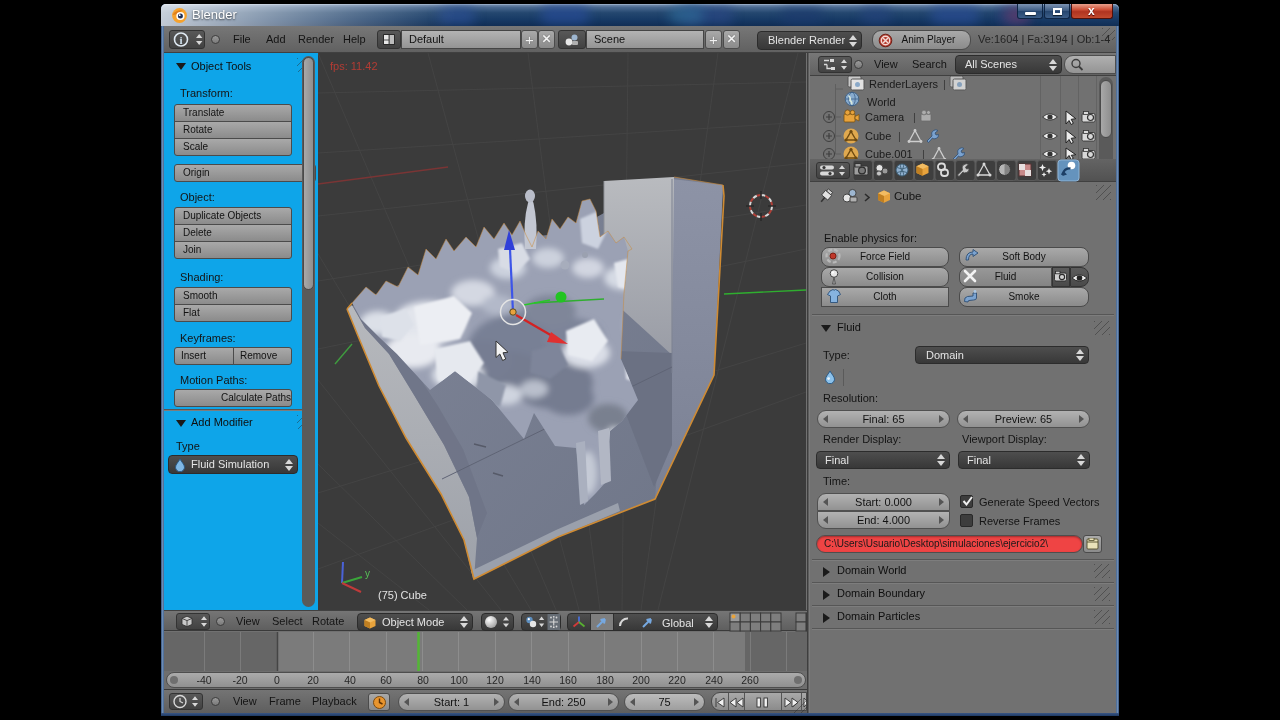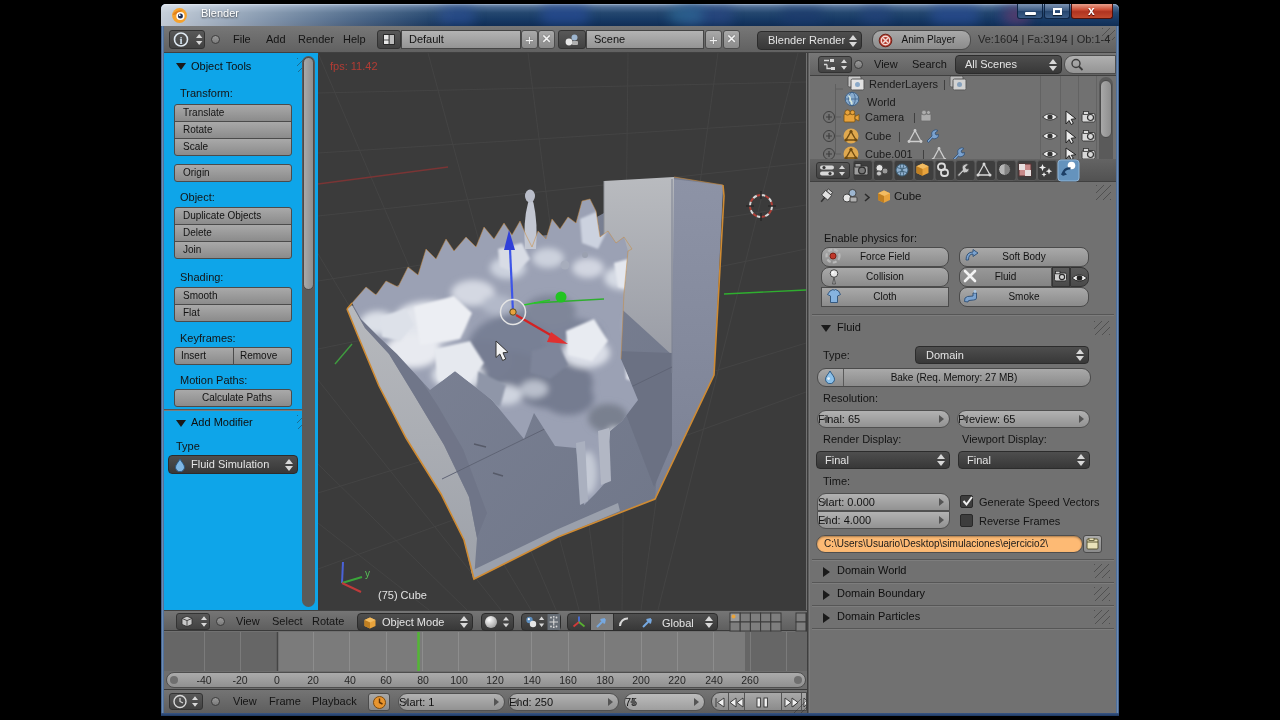--- a/index.html
+++ b/index.html
@@ -5,21 +5,21 @@
 .stage{position:relative;width:1280px;height:720px;background:#000;overflow:hidden}
 .ab{position:absolute}
 .win{position:absolute;left:161px;top:4px;width:958px;height:712px;border-radius:5px 5px 0 0;background:#143361}
 .tbar{position:absolute;left:0;top:0;width:958px;height:22px;border-radius:5px 5px 0 0;overflow:hidden;
  background:linear-gradient(180deg,#7d95b5 0%,#49688f 16%,#24476f 40%,#173a65 70%,#112e55 100%);box-shadow:inset 0 1px 0 #93a9c5}
 .tbar .sheen{position:absolute;left:0;top:0;width:420px;height:22px;background:linear-gradient(100deg,rgba(255,255,255,.75),rgba(255,255,255,.25) 45%,rgba(255,255,255,0) 70%)}
 .blob{position:absolute;border-radius:6px;filter:blur(6px);opacity:.75}
 .app{position:absolute;left:3px;top:22px;width:952px;height:687px;background:#717171;overflow:hidden;font-size:11px;color:#161616}
 
 .btn{position:absolute;border:1px solid #4b4b4b;border-radius:3px;background:linear-gradient(#a9a9a9,#8b8b8b);color:#121212;font-size:10px;text-align:center}
-.pill{position:absolute;border:1px solid #505050;border-radius:9px;background:linear-gradient(#b2b2b2,#929292);color:#121212;font-size:11px;text-align:left}
+.pill{position:absolute;border:1px solid #505050;border-radius:9px;background:linear-gradient(#b2b2b2,#929292);color:#121212;font-size:11px;text-align:center}
 .drop{position:absolute;border:1px solid #2c2c2c;border-radius:4px;background:linear-gradient(#4e4e4e,#383838);color:#e4e4e4;font-size:11px}
 .lbl{position:absolute;color:#141414;font-size:11px;white-space:nowrap}
 .hdr{position:absolute;background:linear-gradient(#777,#616161);border-bottom:1px solid #404040}
 .circ{position:absolute;width:9px;height:9px;border-radius:50%;border:1px solid #3d3d3d;background:linear-gradient(#9a9a9a,#7a7a7a)}
 .ud{position:absolute;right:3px;top:50%;margin-top:-6px;width:9px;height:12px}
 .ud i{position:absolute;left:0;width:0;height:0;border-left:4px solid transparent;border-right:4px solid transparent}
 .ud i.u{top:0;border-bottom:5px solid #d8d8d8}
 .ud i.d{bottom:0;border-top:5px solid #d8d8d8}
 .arl,.arr{position:absolute;top:50%;margin-top:-4px;width:0;height:0;border-top:4px solid transparent;border-bottom:4px solid transparent}
 .arl{left:5px;border-right:5px solid #555}
@@ -43,21 +43,21 @@
     <div class="blob" style="left:843px;top:4px;width:26px;height:15px;background:#6a3a6a"></div>
     <div class="sheen"></div>
 
     <svg class="ab" style="left:10px;top:3px" width="17" height="17" viewBox="0 0 17 17">
       <circle cx="8.5" cy="8.5" r="7.4" fill="#f6a22d"></circle>
       <path d="M1.5 8 Q5 2.5 12 3.5 Q8 4.5 7.2 7 Z" fill="#e07f1a"></path>
       <circle cx="9.4" cy="9" r="4.1" fill="#fff"></circle>
       <circle cx="9.4" cy="9" r="2.5" fill="#1d2f57"></circle>
       <circle cx="8.7" cy="8.2" r="0.9" fill="#fff"></circle>
     </svg>
-    <div class="ab" style="left:40px;top:3px;font-size:11px;color:#fff;text-shadow:0 1px 2px rgba(0,0,0,.7)">Blender</div>
+    <div class="ab" style="left:31px;top:3px;font-size:13px;color:#fff;text-shadow:0 1px 2px rgba(0,0,0,.7)">Blender</div>
 
     <div class="ab" style="left:856px;top:0;width:26px;height:15px;border:1px solid #0e2545;border-top:none;border-radius:0 0 3px 3px;background:linear-gradient(#7c93b2,#3a5880 50%,#26466f 52%,#3c5e88)">
       <div class="ab" style="left:7px;top:8px;width:11px;height:3px;background:#fff;border-radius:1px;box-shadow:0 1px 1px #123"></div>
         </div>
     <div class="ab" style="left:883px;top:0;width:26px;height:15px;border:1px solid #0e2545;border-top:none;border-radius:0 0 3px 3px;background:linear-gradient(#7c93b2,#3a5880 50%,#26466f 52%,#3c5e88)">
       <div class="ab" style="left:8px;top:4px;width:9px;height:7px;border:2px solid #fff;box-shadow:0 1px 1px #123"></div>
         </div>
     <div class="ab" style="left:910px;top:0;width:42px;height:15px;border:1px solid #50100a;border-top:none;border-radius:0 0 3px 3px;background:linear-gradient(#e8a08c,#cf5138 40%,#b03421 55%,#c24a2e)">
       <div class="ab" style="left:16px;top:0px;color:#fff;font-size:12px;font-weight:bold;text-shadow:0 1px 1px #400">x</div>
         </div>
@@ -768,21 +768,20 @@
      <div class="sep" style="left:2px;top:132px;width:302px"></div>
 
      <div class="ab" style="left:11px;top:143px;width:0;height:0;border-left:5px solid transparent;border-right:5px solid transparent;border-top:7px solid #1a1a1a"></div>
      <div class="lbl" style="left:27px;top:139px;color:#0e0e0e">Fluid</div>
      <div class="hatch" style="left:284px;top:139px;width:16px;height:14px"></div>
      <div class="lbl" style="left:13px;top:167px">Type:</div>
      <div class="drop" style="left:105px;top:164px;width:174px;height:18px;line-height:16px;padding-left:10px">Domain<span class="ud">
               <i class="u"></i>
               <i class="d"></i>
             </span></div>
-     <div class="btn" style="left:7px;top:186px;width:274px;height:19px;border-radius:9px;line-height:17px">Bake (Req. Memory: 27 MB)</div>
      <div class="ab" style="left:8px;top:187px;width:26px;height:17px;border-right:1px solid #5a5a5a">
        <svg width="12" height="14" viewBox="0 0 12 14" style="position:absolute;left:6px;top:1px">
               <path d="M6 1 C7.5 4 10.5 6.5 10.5 9.2 A4.5 4.5 0 0 1 1.5 9.2 C1.5 6.5 4.5 4 6 1 Z" fill="#8cc1ea" stroke="#2a5a86" stroke-width="1"></path>
               <circle cx="4.6" cy="8.6" r="1.4" fill="#e8f4fc"></circle>
             </svg>
      </div>
      <div class="lbl" style="left:13px;top:210px">Resolution:</div>
      <div class="pill" style="left:7px;top:228px;width:133px;height:18px;line-height:16px">Final: 65<i class="arl"></i><i class="arr"></i></div>
      <div class="pill" style="left:147px;top:228px;width:133px;height:18px;line-height:16px">Preview: 65<i class="arl"></i><i class="arr"></i></div>
      <div class="lbl" style="left:13px;top:251px">Render Display:</div>
@@ -799,21 +798,21 @@
      <div class="pill" style="left:7px;top:311px;width:133px;height:18px;line-height:16px;border-radius:9px 9px 0 0">Start: 0.000<i class="arl"></i><i class="arr"></i></div>
      <div class="pill" style="left:7px;top:329px;width:133px;height:18px;line-height:16px;border-radius:0 0 9px 9px">End: 4.000<i class="arl"></i><i class="arr"></i></div>
      <div class="ab" style="left:150px;top:313px;width:13px;height:13px;background:#3d3d3d;border:1px solid #282828;border-radius:2px">
        <svg width="13" height="13" viewBox="0 0 13 13" style="position:absolute;left:0;top:-1px">
               <path d="M2.5 6 L5.5 9.5 L11 2" fill="none" stroke="#f0f0f0" stroke-width="2"></path>
             </svg>
      </div>
      <div class="lbl" style="left:169px;top:314px">Generate Speed Vectors</div>
      <div class="ab" style="left:150px;top:332px;width:13px;height:13px;background:#3d3d3d;border:1px solid #282828;border-radius:2px"></div>
      <div class="lbl" style="left:169px;top:333px">Reverse Frames</div>
-     <div class="ab" style="left:6px;top:353px;width:267px;height:18px;border:1px solid #4e4e4e;border-radius:9px;background:#fdba74;box-shadow:inset 0 1px 2px rgba(0,0,0,.35);font-size:10px;color:#191919;line-height:16px;padding-left:7px;white-space:nowrap;overflow:hidden">C:\Users\Usuario\Desktop\simulaciones\ejercicio2\</div>
+     <div class="ab" style="left:6px;top:353px;width:267px;height:18px;border:1px solid #4e4e4e;border-radius:9px;background:#ef4444;box-shadow:inset 0 1px 2px rgba(0,0,0,.35);font-size:10px;color:#191919;line-height:16px;padding-left:7px;white-space:nowrap;overflow:hidden">C:\Users\Usuario\Desktop\simulaciones\ejercicio2\</div>
      <div class="btn" style="left:273px;top:353px;width:19px;height:18px">
        <svg width="14" height="12" viewBox="0 0 14 12" style="position:absolute;left:2px;top:2px">
               <rect x="1" y="1" width="11" height="10" rx="1" fill="#e9e2b9" stroke="#4e4a28" stroke-width=".9"></rect>
               <path d="M1 4 H12" stroke="#4e4a28" stroke-width=".9"></path>
               <rect x="3" y="0" width="5" height="2.4" fill="#e9e2b9" stroke="#4e4a28" stroke-width=".8"></rect>
             </svg>
      </div>
      <div class="sep" style="left:2px;top:377px;width:302px"></div>
      <div class="ab" style="left:13px;top:385px;width:0;height:0;border-top:5px solid transparent;border-bottom:5px solid transparent;border-left:7px solid #1a1a1a"></div>
      <div class="lbl" style="left:27px;top:382px;color:#0e0e0e">Domain World</div>
@@ -830,33 +829,33 @@
    </div>
 
    <div class="ab" id="shelf" style="left:0;top:27px;width:154px;height:557px;background:#0ea5e9">
      <div class="hatch" style="left:133px;top:5px;width:14px;height:14px"></div>
      <div class="ab" style="left:12px;top:10px;width:0;height:0;border-left:5px solid transparent;border-right:5px solid transparent;border-top:7px solid #1a1a1a"></div>
      <div class="lbl" style="left:27px;top:7px;color:#0e0e0e">Object Tools</div>
      <div class="lbl" style="left:16px;top:34px">Transform:</div>
      <div class="btn" style="left:10px;top:51px;width:118px;height:18px;border-radius:3px 3px 0 0;text-align:left;padding-left:8px;line-height:16px">Translate</div>
      <div class="btn" style="left:10px;top:68px;width:118px;height:18px;border-radius:0;text-align:left;padding-left:8px;line-height:16px">Rotate</div>
      <div class="btn" style="left:10px;top:85px;width:118px;height:18px;border-radius:0 0 3px 3px;text-align:left;padding-left:8px;line-height:16px">Scale</div>
-     <div class="btn" style="left:10px;top:111px;width:118px;height:18px;text-align:left;padding-left:8px;line-height:16px">Origin</div>
+     <div class="btn" style="left:10px;top:111px;width:142px;height:18px;text-align:left;padding-left:8px;line-height:16px">Origin</div>
      <div class="lbl" style="left:16px;top:138px">Object:</div>
      <div class="btn" style="left:10px;top:154px;width:118px;height:18px;border-radius:3px 3px 0 0;text-align:left;padding-left:8px;line-height:16px">Duplicate Objects</div>
      <div class="btn" style="left:10px;top:171px;width:118px;height:18px;border-radius:0;text-align:left;padding-left:8px;line-height:16px">Delete</div>
      <div class="btn" style="left:10px;top:188px;width:118px;height:18px;border-radius:0 0 3px 3px;text-align:left;padding-left:8px;line-height:16px">Join</div>
      <div class="lbl" style="left:16px;top:218px">Shading:</div>
      <div class="btn" style="left:10px;top:234px;width:118px;height:18px;border-radius:3px 3px 0 0;text-align:left;padding-left:8px;line-height:16px">Smooth</div>
      <div class="btn" style="left:10px;top:251px;width:118px;height:18px;border-radius:0 0 3px 3px;text-align:left;padding-left:8px;line-height:16px">Flat</div>
      <div class="lbl" style="left:16px;top:279px">Keyframes:</div>
      <div class="btn" style="left:10px;top:294px;width:60px;height:18px;border-radius:3px 0 0 3px;text-align:left;padding-left:6px;line-height:16px">Insert</div>
      <div class="btn" style="left:69px;top:294px;width:59px;height:18px;border-radius:0 3px 3px 0;text-align:left;padding-left:6px;line-height:16px">Remove</div>
      <div class="lbl" style="left:16px;top:321px">Motion Paths:</div>
-     <div class="btn" style="left:10px;top:336px;width:118px;height:18px;text-align:center;padding-left:8px;line-height:16px">Calculate Paths</div>
+     <div class="btn" style="left:10px;top:336px;width:118px;height:18px;text-align:right;padding-left:8px;line-height:16px">Calculate Paths</div>
      <div class="sep" style="left:0;top:356px;width:150px"></div>
      <div class="hatch" style="left:133px;top:362px;width:14px;height:14px"></div>
      <div class="ab" style="left:12px;top:367px;width:0;height:0;border-left:5px solid transparent;border-right:5px solid transparent;border-top:7px solid #1a1a1a"></div>
      <div class="lbl" style="left:27px;top:363px;color:#0e0e0e">Add Modifier</div>
      <div class="lbl" style="left:12px;top:387px">Type</div>
      <div class="drop" style="left:4px;top:402px;width:130px;height:19px;line-height:17px;padding-left:22px">Fluid Simulation<span class="ud">
               <i class="u"></i>
               <i class="d"></i>
             </span>
         <svg width="12" height="14" viewBox="0 0 12 14" style="position:absolute;left:5px;top:2px">

